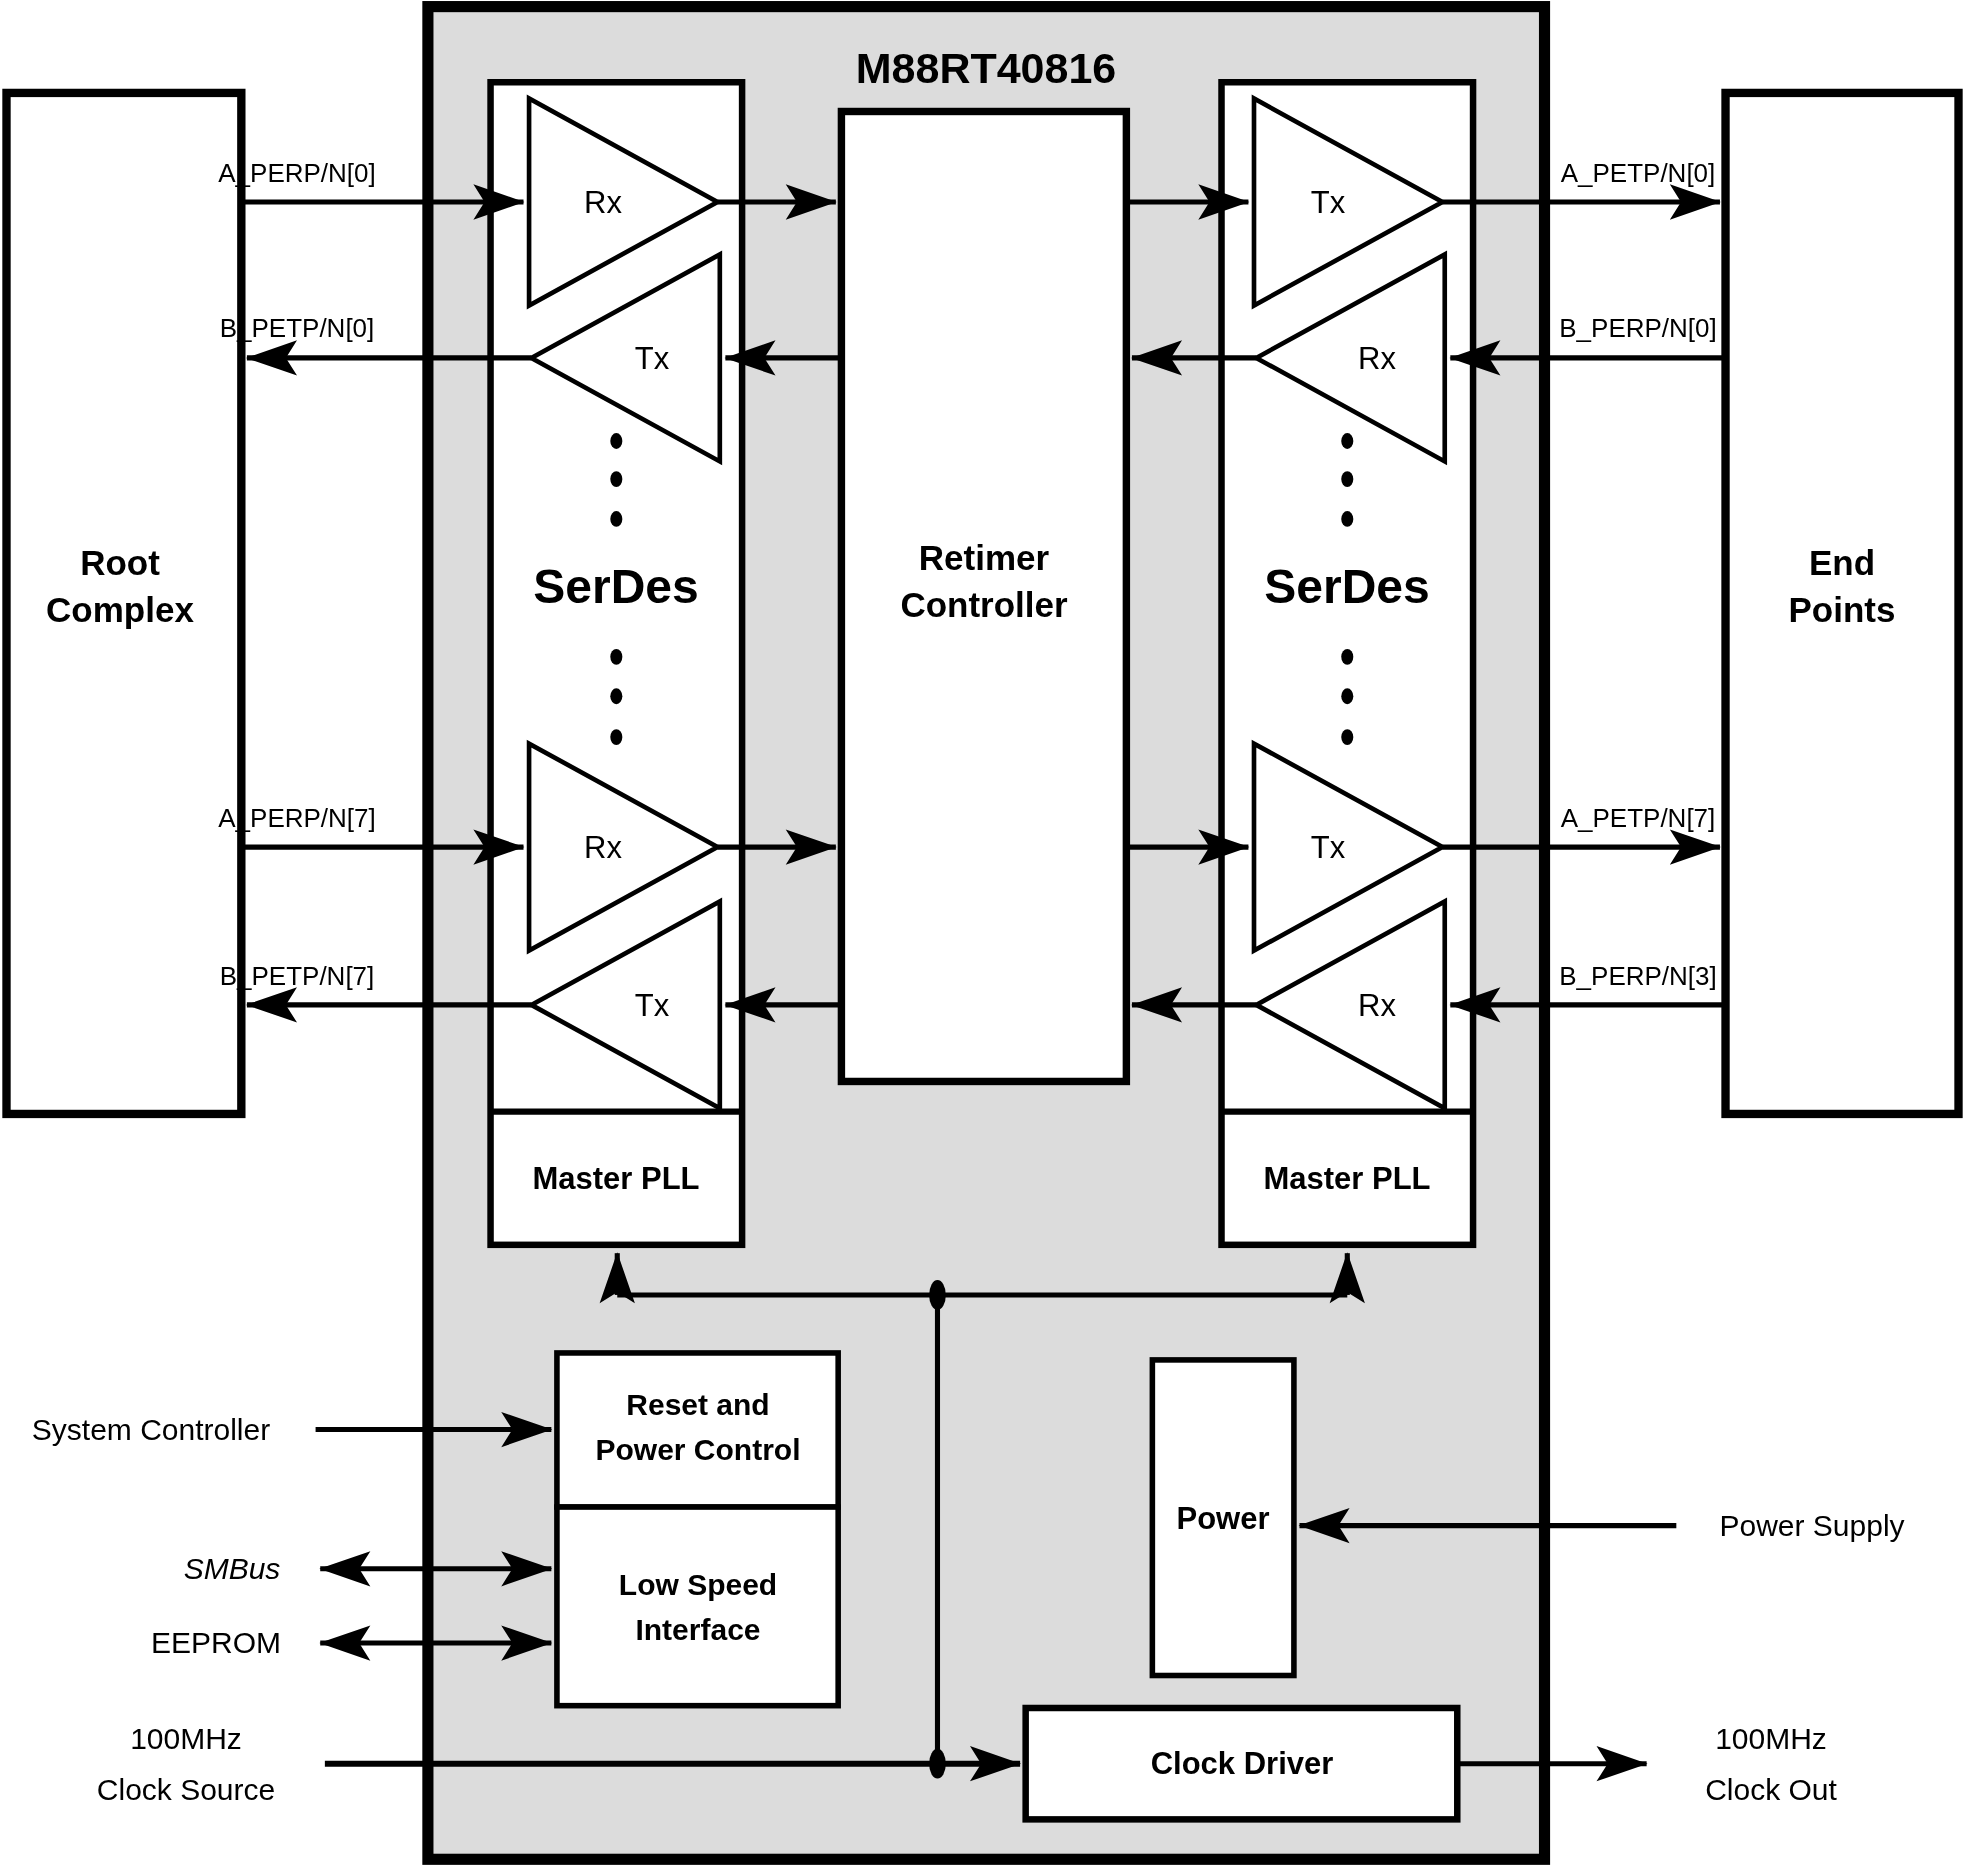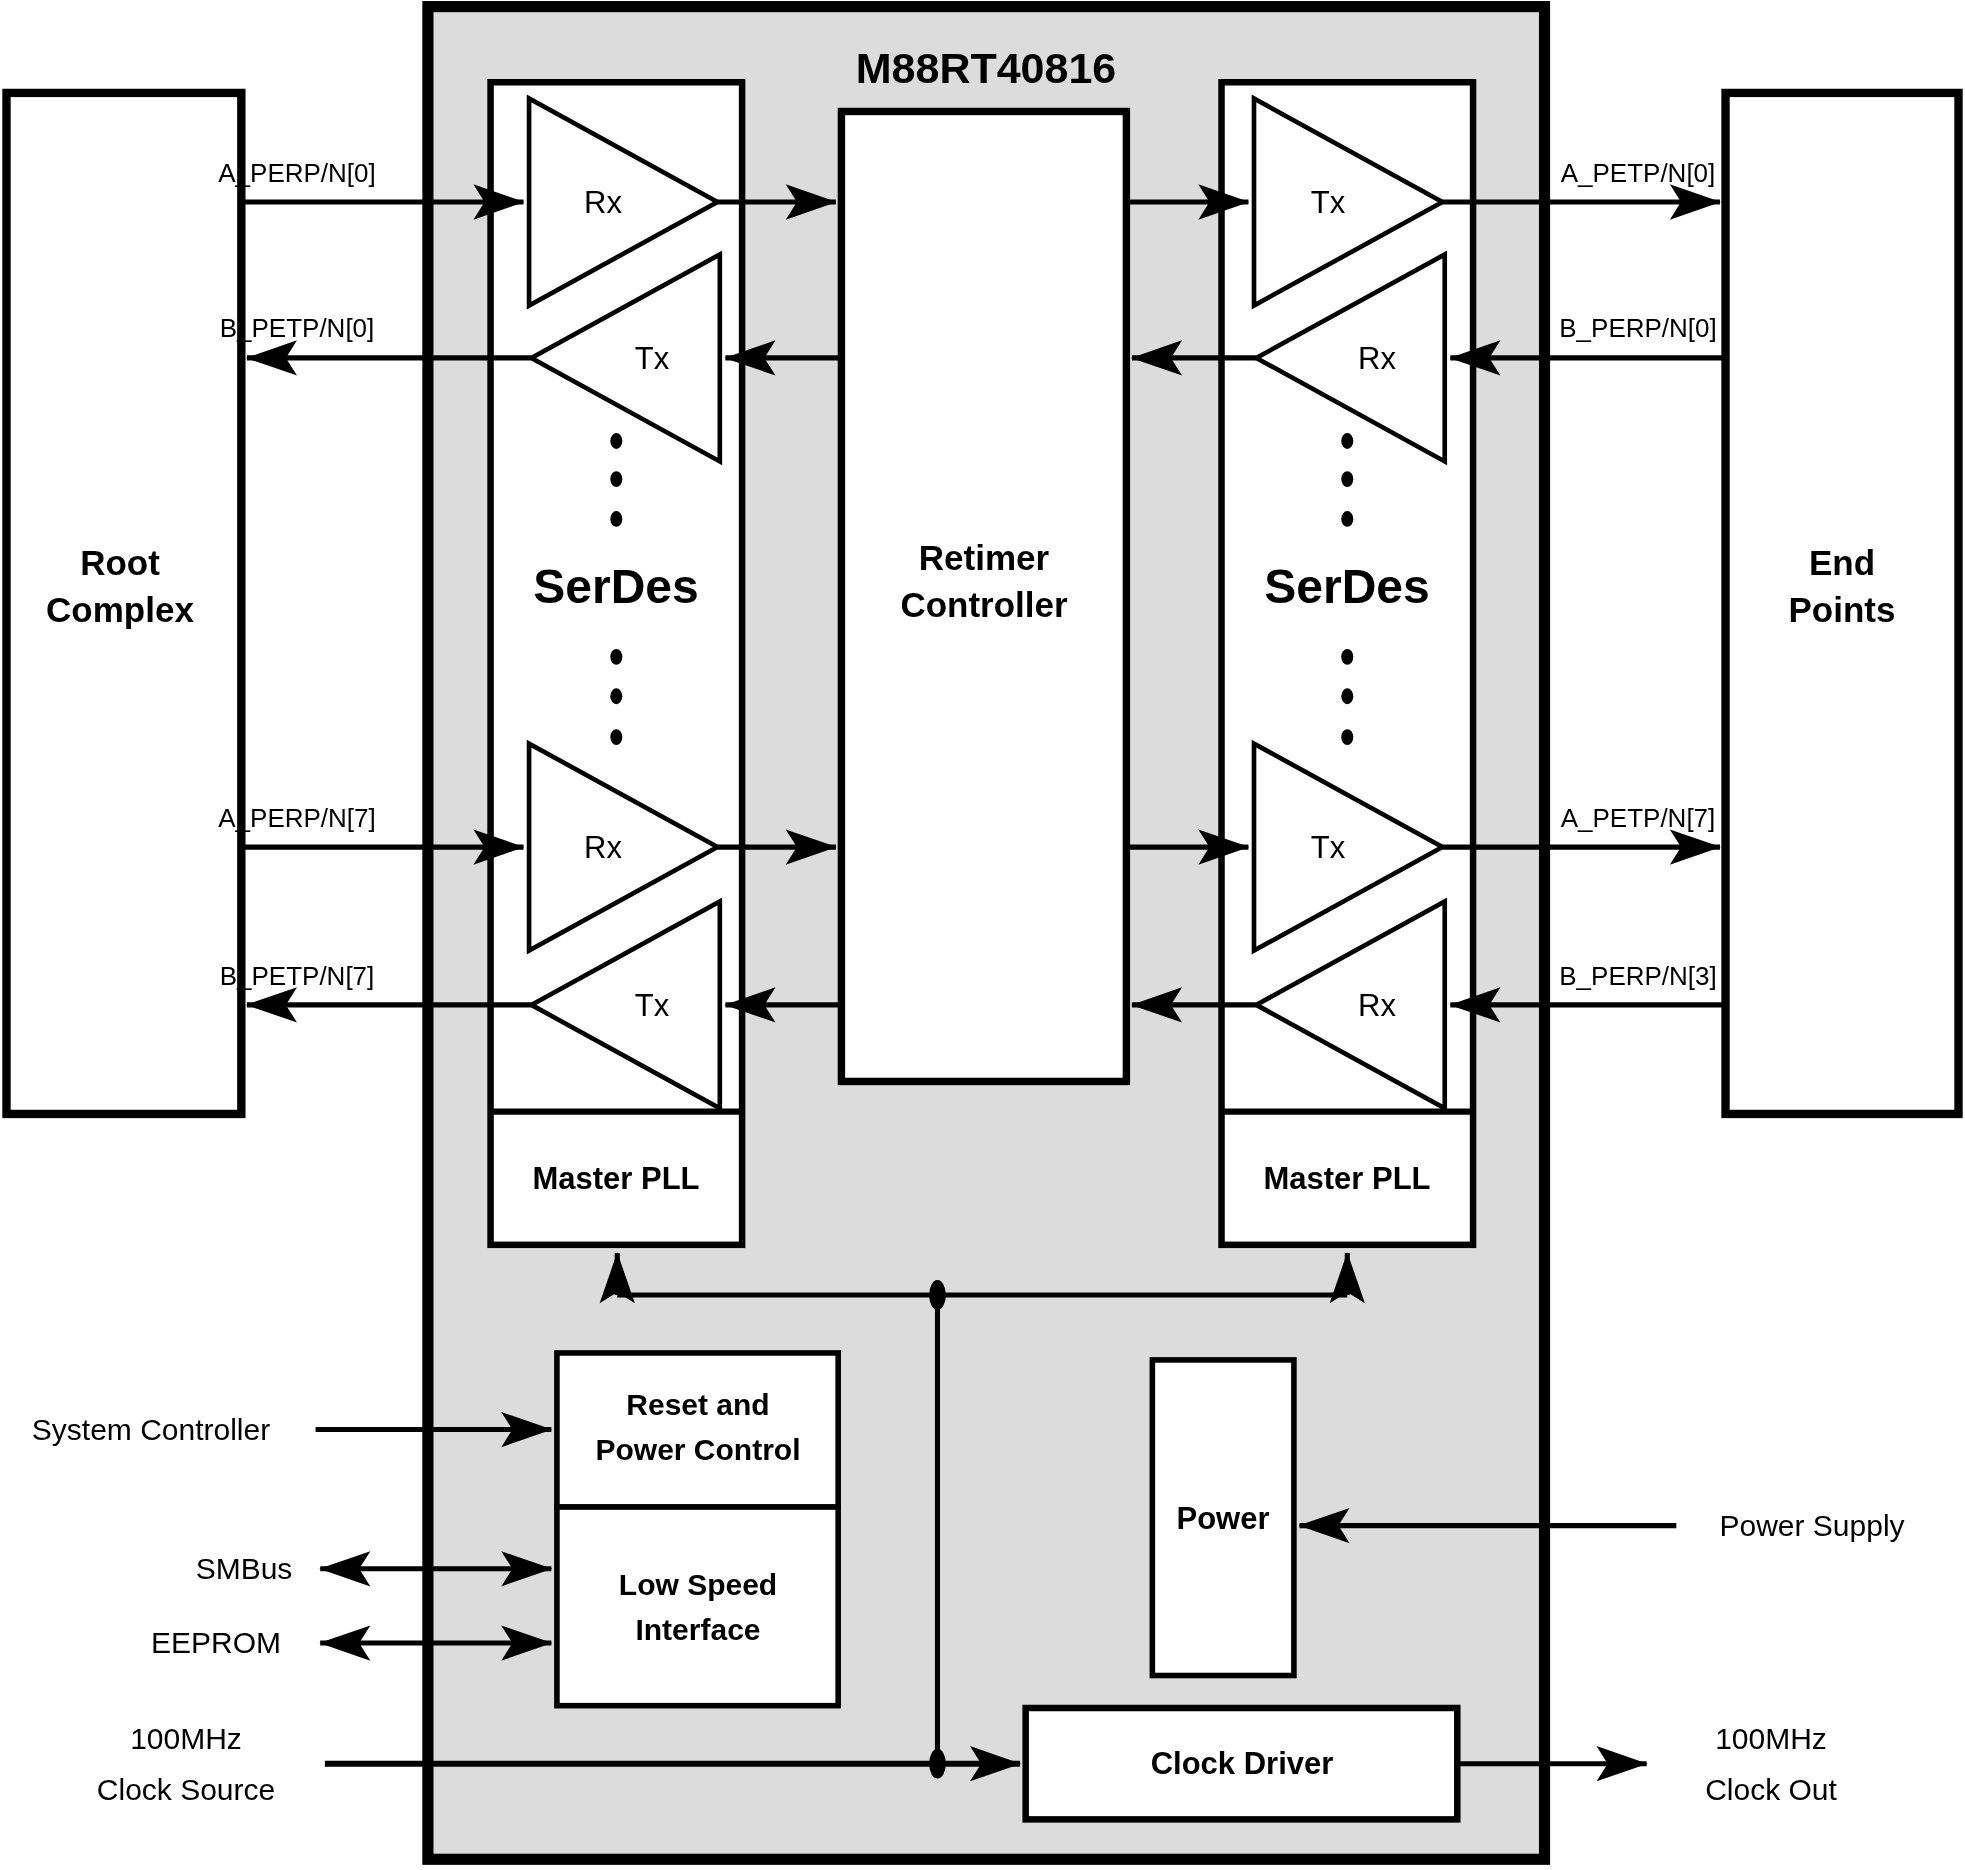--- a/index.html
+++ b/index.html
@@ -163,21 +163,21 @@
   <div class="label t-sig" style="left:297px;top:328px;">B_PETP/N[0]</div>
   <div class="label t-sig" style="left:297px;top:818px;">A_PERP/N[7]</div>
   <div class="label t-sig" style="left:297px;top:976px;">B_PETP/N[7]</div>
 
   <div class="label t-sig" style="left:1638px;top:173px;">A_PETP/N[0]</div>
   <div class="label t-sig" style="left:1638px;top:328px;">B_PERP/N[0]</div>
   <div class="label t-sig" style="left:1638px;top:818px;">A_PETP/N[7]</div>
   <div class="label t-sig" style="left:1638px;top:976px;">B_PERP/N[3]</div>
 
   <div class="label t-ext" style="left:151px;top:1430px;">System Controller</div>
-  <div class="label t-ext" style="left:244px;top:1569px;">SMBus</div>
+  <div class="label t-ext" style="left:232px;top:1569px;font-style:italic;">SMBus</div>
   <div class="label t-ext" style="left:216px;top:1643px;">EEPROM</div>
 
   <div class="label t-ext2" style="left:186px;top:1764px;">
     <div>100MHz</div>
     <div>Clock Source</div>
   </div>
 
   <div class="label t-blk2" style="left:698px;top:1427px;">
     <div>Reset and</div>
     <div>Power Control</div>

